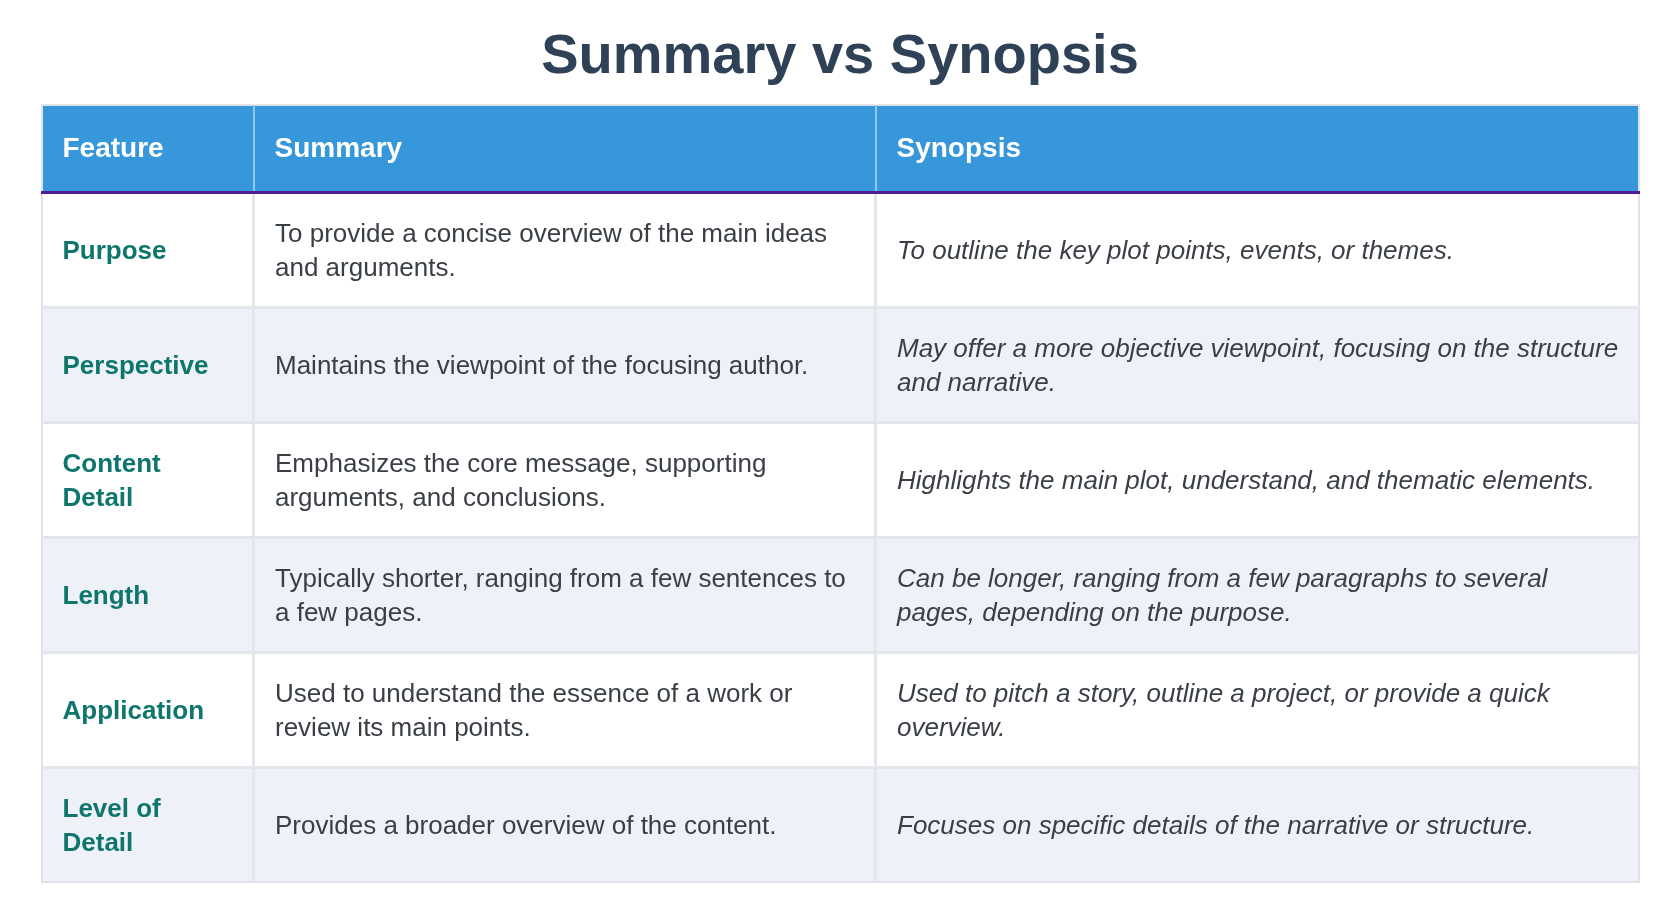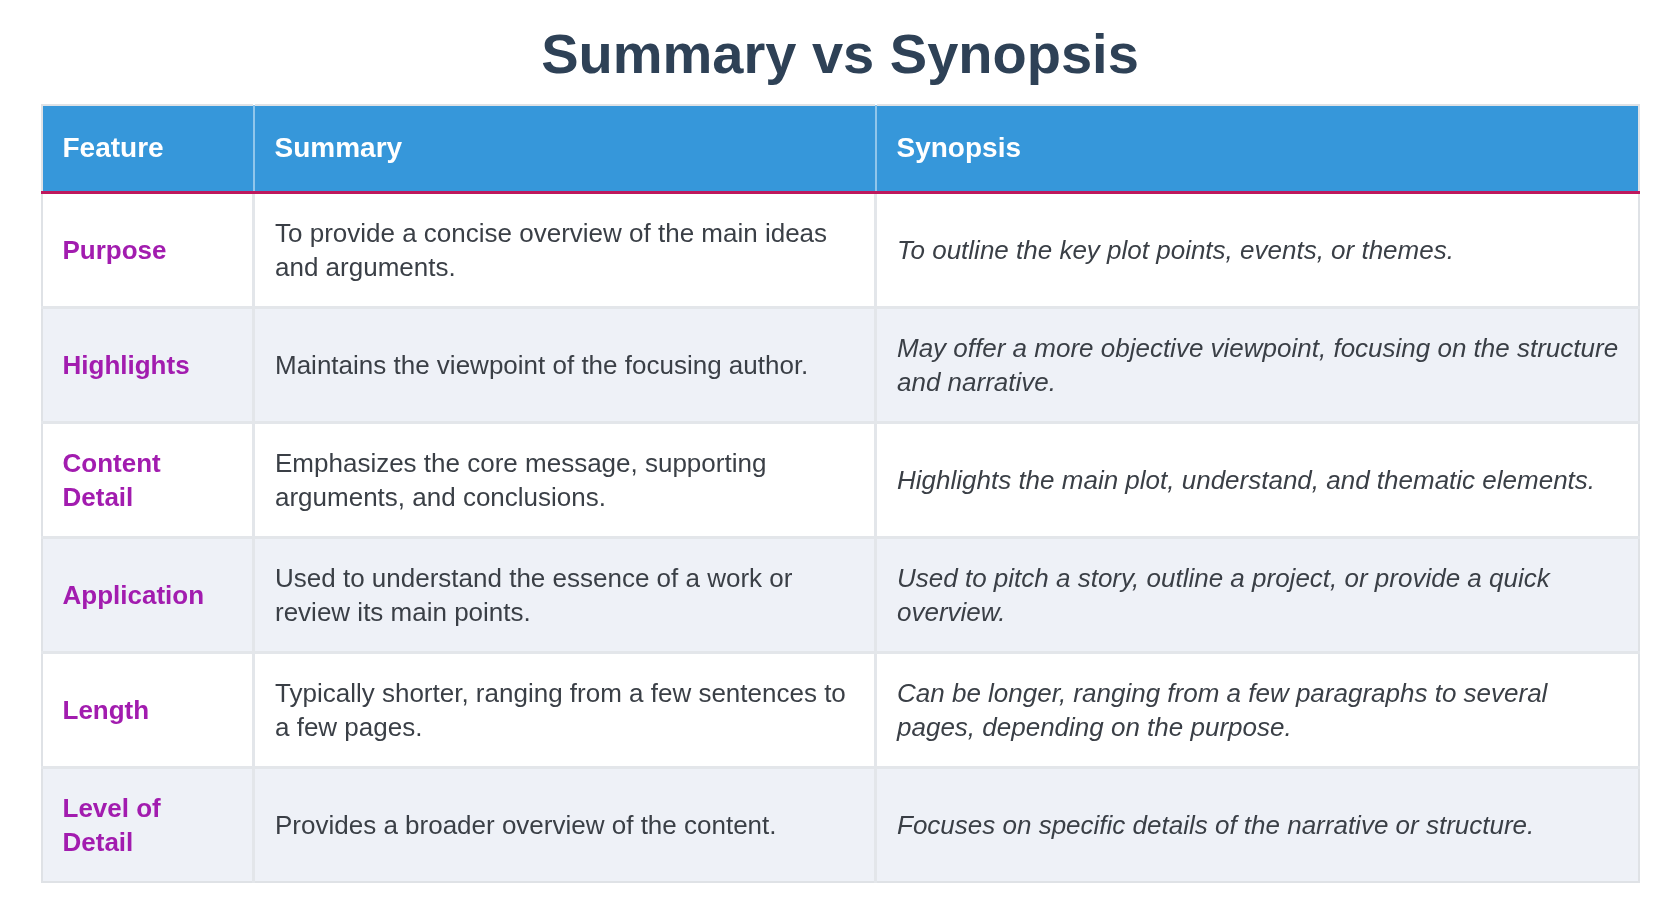--- a/index.html
+++ b/index.html
@@ -40,21 +40,21 @@
     box-sizing: border-box;
     height: 87px;
     background: #3697da;
     color: #ffffff;
     font-size: 28px;
     font-weight: bold;
     text-align: left;
     vertical-align: middle;
     padding: 0 18px 0 20px;
     border-right: 2px solid rgba(255, 255, 255, 0.45);
-    border-bottom: 3px solid #be185d;
+    border-bottom: 3px solid #4c1d95;
   }
   th:last-child { border-right: none; margin-left: 16px; }
 
   td {
     box-sizing: border-box;
     height: 115px;
     font-size: 26px;
     line-height: 34px;
     color: #3a3f46;
     vertical-align: middle;
@@ -62,21 +62,21 @@
     border-right: 3px solid #e3e6ea;
     border-bottom: 3px solid #e3e6ea;
     background: #ffffff;
   }
   td:last-child { border-right: none; font-style: italic; }
   tbody tr:last-child td { border-bottom: none; }
   tbody tr:nth-child(even) td { background: #eef1f7; }
 
   td.feature-cell {
     font-weight: bold;
-    color: #a21caf;
+    color: #0f766e;
   }
 </style>
 </head>
 <body>
 
 <div class="page">
 
   <h1 class="page-title">Summary vs Synopsis</h1>
 
   <table class="compare">
@@ -92,38 +92,38 @@
         <th>Synopsis</th>
       </tr>
     </thead>
     <tbody>
       <tr>
         <td class="feature-cell">Purpose</td>
         <td>To provide a concise overview of the main ideas and arguments.</td>
         <td>To outline the key plot points, events, or themes.</td>
       </tr>
       <tr>
-        <td class="feature-cell">Highlights</td>
+        <td class="feature-cell">Perspective</td>
         <td>Maintains the viewpoint of the focusing author.</td>
         <td>May offer a more objective viewpoint, focusing on the structure and narrative.</td>
       </tr>
       <tr>
         <td class="feature-cell">Content Detail</td>
         <td>Emphasizes the core message, supporting arguments, and conclusions.</td>
         <td>Highlights the main plot, understand, and thematic elements.</td>
       </tr>
       <tr>
+        <td class="feature-cell">Length</td>
+        <td>Typically shorter, ranging from a few sentences to a few pages.</td>
+        <td>Can be longer, ranging from a few paragraphs to several pages, depending on the purpose.</td>
+      </tr>
+      <tr>
         <td class="feature-cell">Application</td>
         <td>Used to understand the essence of a work or review its main points.</td>
         <td>Used to pitch a story, outline a project, or provide a quick overview.</td>
-      </tr>
-      <tr>
-        <td class="feature-cell">Length</td>
-        <td>Typically shorter, ranging from a few sentences to a few pages.</td>
-        <td>Can be longer, ranging from a few paragraphs to several pages, depending on the purpose.</td>
       </tr>
       <tr>
         <td class="feature-cell">Level of Detail</td>
         <td>Provides a broader overview of the content.</td>
         <td>Focuses on specific details of the narrative or structure.</td>
       </tr>
     </tbody>
   </table>
 
 </div>

